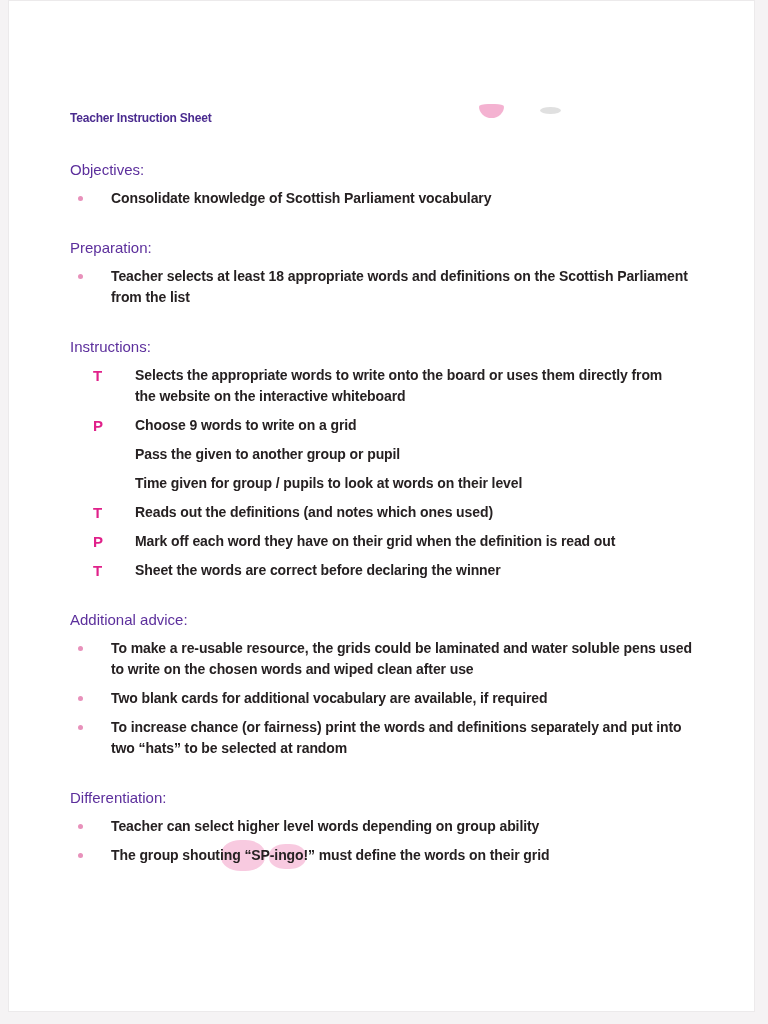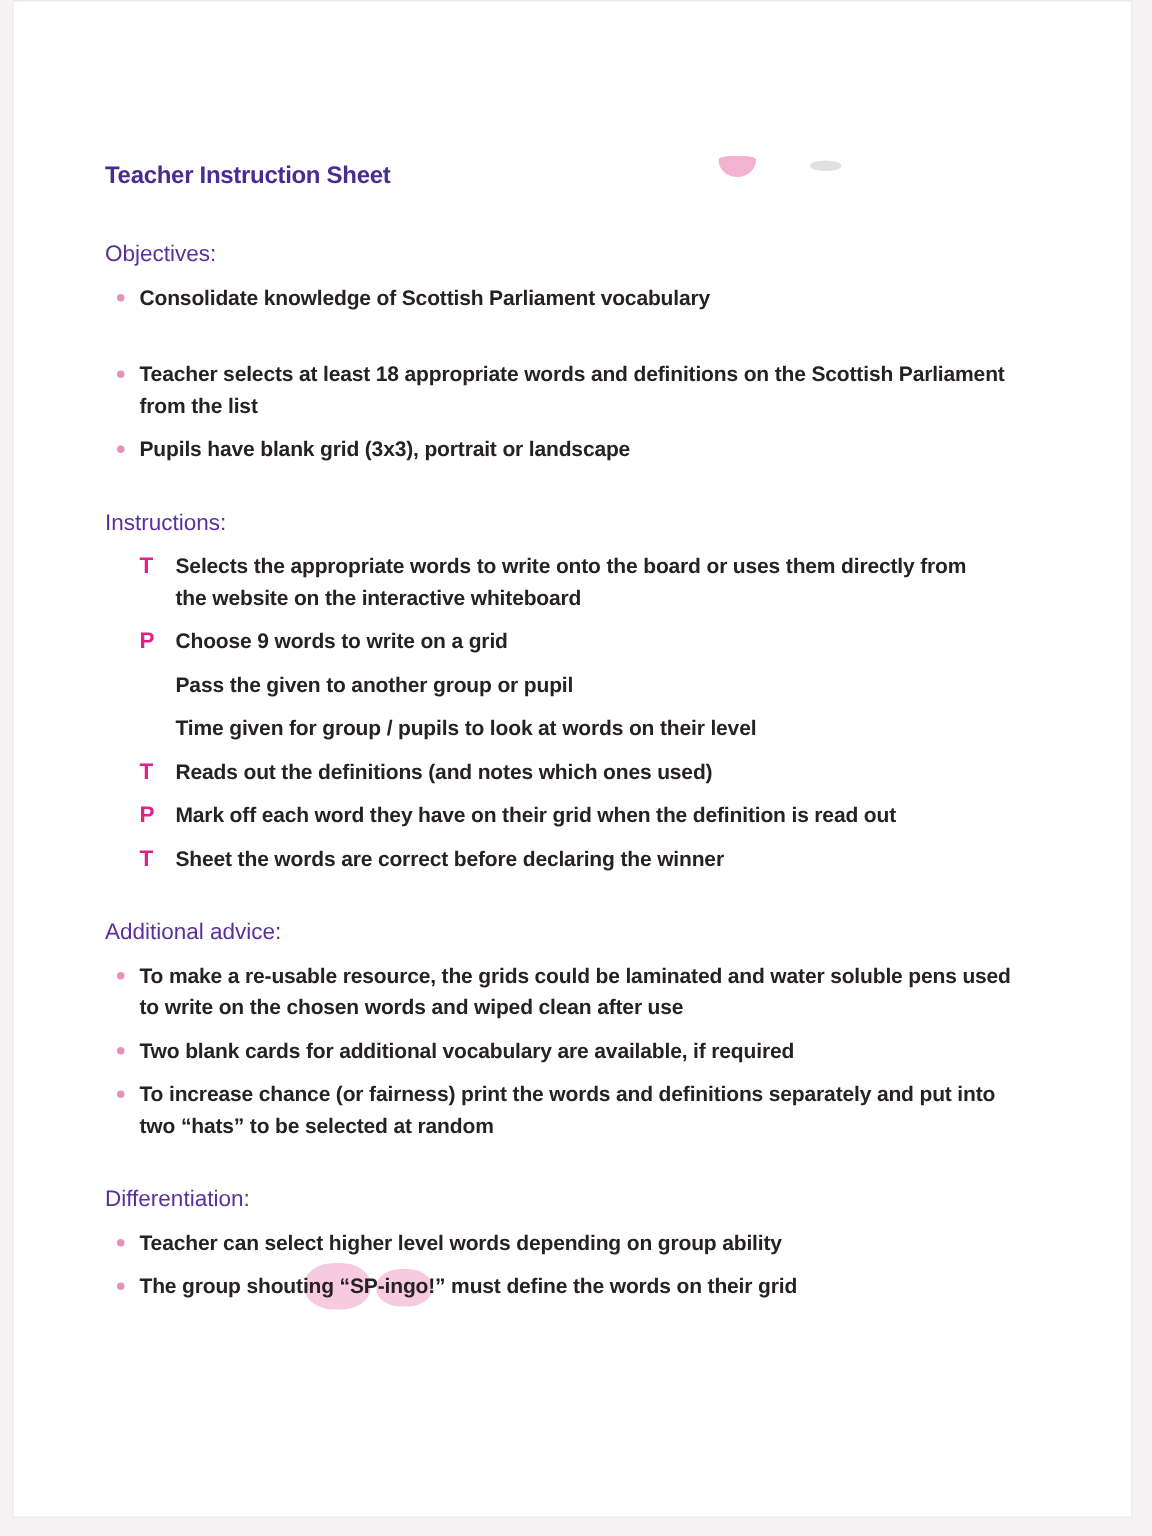--- a/index.html
+++ b/index.html
@@ -10,21 +10,21 @@
   }
   .sheet{
     position:absolute;left:8px;top:0;right:13px;bottom:12px;
     background:#ffffff;border:1px solid var(--frameLine,#eceaeb);
     box-sizing:border-box;
   }
   .content{
     padding:104px 48px 0 61px;
   }
   .doc-title{
-    font-size:16px;font-weight:bold;letter-spacing:-0.2px;
+    font-size:12px;font-weight:bold;letter-spacing:-0.2px;
     color:var(--titleColor,#4a2b8f);
     margin:0 0 16px 0;line-height:26px;
   }
   .section{margin-top:30px;}
   .heading{
     font-size:15px;font-weight:normal;
     color:var(--headingColor,#5c2f9c);
     line-height:17px;margin-bottom:10px;
   }
   .item{
@@ -39,21 +39,21 @@
   .item.indent2 .marker{flex:0 0 24px;}
   .marker.tp{
     color:var(--markerColor,#e0218a);
     font-size:15px;font-weight:bold;line-height:21px;
   }
   .marker.dot::before{
     content:"";display:inline-block;width:5px;height:5px;border-radius:50%;
     background:var(--bulletColor,#e891bb);
     margin:8px 0 0 8px;vertical-align:top;
   }
-  .text{white-space:pre-line;position:relative;}
+  .text{white-space:pre-line;position:relative;margin-left:18px;}
   .text .line{position:relative;z-index:1;}
   .blob{
     position:absolute;z-index:0;border-radius:45%;
     background:var(--highlightColor,#f6b8d6);
     opacity:0.75;
   }
   .smudge-pink{
     position:absolute;left:470px;top:103px;width:25px;height:14px;
     background:var(--smudgePink,#f2a4c9);
     border-radius:40% 40% 55% 55% / 20% 20% 90% 90%;
@@ -76,28 +76,25 @@
     <h1 class="doc-title">Teacher Instruction Sheet</h1>
     <div>
         <div class="section">
           <div class="heading">Objectives:</div>
           <div class="item">
             <span class="marker dot"></span>
             <div class="text"><span class="line">Consolidate knowledge of Scottish Parliament vocabulary</span></div>
           </div>
         </div>
         <div class="section">
+          <div class="heading">Preparation:</div>
           <div class="item">
             <span class="marker dot"></span>
             <div class="text"><span class="line">Teacher selects at least 18 appropriate words and definitions on the Scottish Parliament
 from the list</span></div>
-          </div>
-          <div class="item">
-            <span class="marker dot"></span>
-            <div class="text"><span class="line">Pupils have blank grid (3x3), portrait or landscape</span></div>
           </div>
         </div>
         <div class="section">
           <div class="heading">Instructions:</div>
           <div class="item indent2">
             <span class="marker tp">T</span>
             <div class="text"><span class="line">Selects the appropriate words to write onto the board or uses them directly from
 the website on the interactive whiteboard</span></div>
           </div>
           <div class="item indent2">

